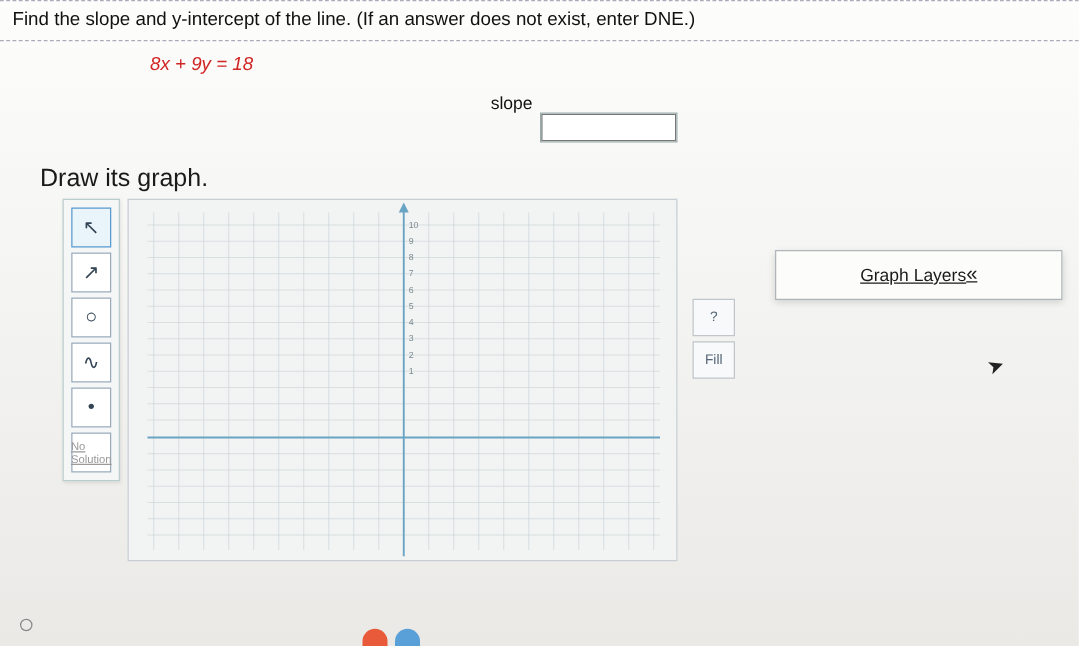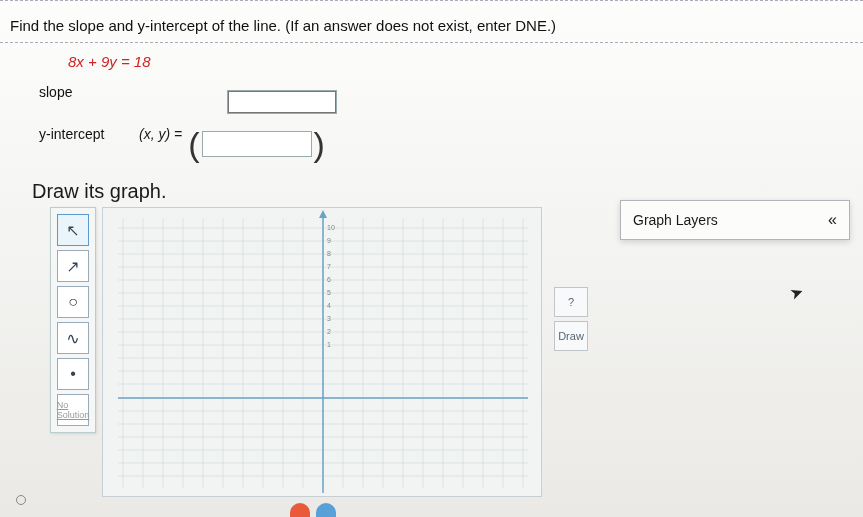--- a/index.html
+++ b/index.html
@@ -9,27 +9,27 @@
   width: 863px;
   height: 517px;
   overflow: hidden;
   position: relative;
   font-size: 14px;
   color: #1a1a1a;
 }
 .topbar {
   border-top: 1px dashed #aab;
   border-bottom: 1px dashed #aab;
-  padding: 16px 10px 8px 10px;
+  padding: 6px 10px 8px 10px;
 }
 .question { font-size: 15px; color: #111; }
-.equation-row { padding: 10px 0 8px 68px; }
+.equation-row { padding: 10px 0 8px 120px; }
 .equation { color: #d12424; font-style: italic; font-size: 15px; }
 .answers { padding: 0 0 0 22px; }
-.row { display: flex; margin: 6px 17px; min-height: 36px; }
+.row { display: flex; align-items: center; margin: 6px 0; min-height: 36px; flex-direction: column; }
 .label { width: 100px; color: #111; font-size: 14px; }
 .xy { font-style: italic; margin-right: 6px; }
 .ansinput {
   width: 110px; height: 24px; border: 1px solid #9aa; background: #fff;
   padding: 2px 4px; font-size: 13px;
 }
 .slope-wrap {
   position: relative; padding-left: 88px; display: inline-flex; align-items: center;
 }
 .slope-wrap .ansinput { box-shadow: 0 0 0 1px #777 inset; }
@@ -68,22 +68,23 @@
   width: 34px; height: 30px; border: 1px solid #c0c5c9; background: #f8f9fa;
   display: flex; align-items: center; justify-content: center; font-size: 11px;
   color: #567; cursor: pointer;
 }
 .layers-panel {
   position: absolute; left: 620px; top: 200px; width: 230px;
   border: 1px solid #b0b5b9; background: #fcfcfa;
   box-shadow: 0 2px 6px rgba(0,0,0,0.15);
 }
 .layers-head {
-  display: flex; justify-content: space-between; align-items: center;
+  display: flex; justify-content: center; align-items: center;
   padding: 10px 12px;
+  text-decoration: underline;
 }
 .layers-title { font-weight: 400; font-size: 14px; white-space: nowrap; }
 .collapse { font-size: 16px; cursor: pointer; }
 .layers-body {
   padding: 10px 12px 14px 12px; border-top: 1px solid #cfd3d6;
   font-size: 12px; color: #333; line-height: 1.45;
 }
 .statusdot {
   position: absolute; left: 16px; bottom: 12px; width: 10px; height: 10px;
   border: 1.5px solid #888; border-radius: 50%;
@@ -109,29 +110,20 @@
 
 <div class="equation-row">
   <span class="equation">8x + 9y = 18</span>
 </div>
 
 <div class="answers">
   <div class="row">
     <span class="label">slope</span>
     <span class="slope-wrap">
       <input class="ansinput" value="" style="">
-    </span>
-  </div>
-  <div class="row">
-    <span class="label">y-intercept</span>
-    <span class="xy">(x, y)  = </span>
-    <span class="yint-wrap">
-      <span class="paren-l">(</span>
-      <input class="ansinput" value="" style="">
-      <span class="paren-r">)</span>
     </span>
   </div>
 </div>
 
 <div class="drawlbl">Draw its graph.</div>
 
 <div class="graph-area">
 
   <div class="tools">
     <div class="tool active">
@@ -219,21 +211,21 @@
         <text class="ticklbl" x="224" y="139">1</text>
       </g>
     </svg>
   </div>
 
   <div class="sideactions">
     <div class="act">
       <span>?</span>
     </div>
     <div class="act">
-      <span>Draw</span>
+      <span>Fill</span>
     </div>
   </div>
 </div>
 
 <div class="layers-panel">
   <div class="layers-head">
     <span class="layers-title">Graph Layers</span>
     <span class="collapse">
       <span>«</span>
     </span>

